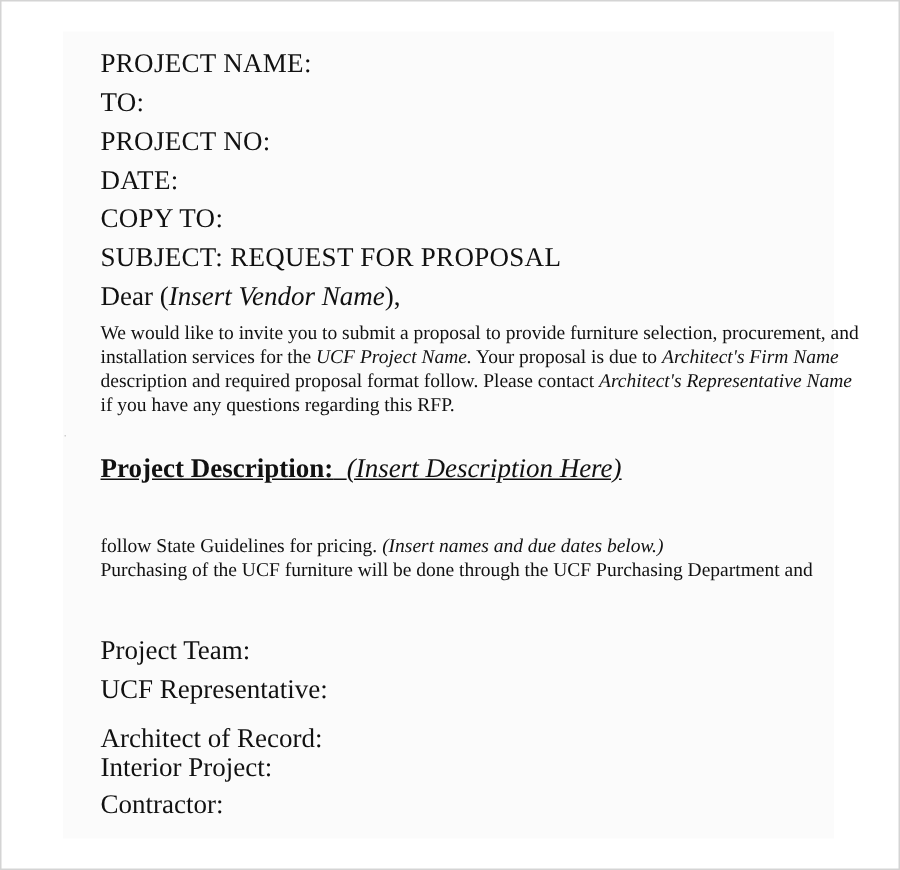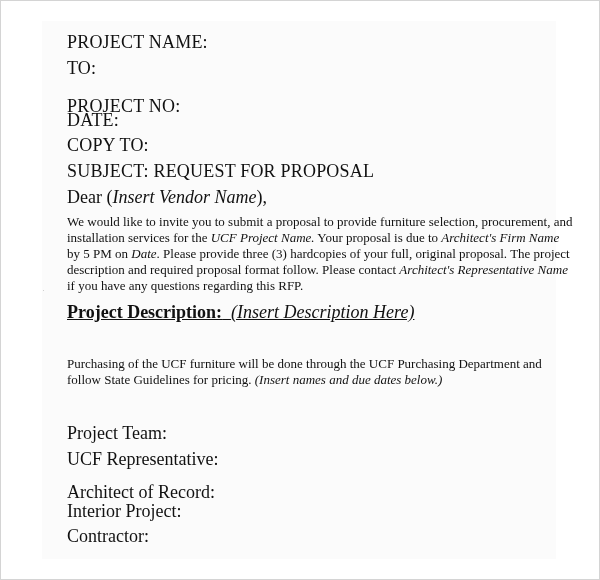--- a/index.html
+++ b/index.html
@@ -68,39 +68,38 @@
   </style>
 </head>
 <body>
 
 <div class="frame"></div>
 <div class="page"></div>
 <div class="stray"></div>
 
 <div class="line caps" style="top:34px;">PROJECT NAME:</div>
 <div class="line caps" style="top:60px;">TO:</div>
-<div class="line caps" style="top:86px;margin-top:12px;">PROJECT NO:</div>
+<div class="line caps" style="top:86px;">PROJECT NO:</div>
 <div class="line caps" style="top:112px;">DATE:</div>
 <div class="line caps" style="top:137px;">COPY TO:</div>
 <div class="line caps" style="top:163px;">SUBJECT: REQUEST FOR PROPOSAL</div>
 
 <div class="line" style="top:189px;"><span>Dear (</span><i>Insert Vendor Name</i><span>),</span></div>
 
 <div class="para" style="top:214px;">
   <span class="pline">We would like to invite you to submit a proposal to provide furniture selection, procurement, and</span>
   <span class="pline"><span>installation services for the </span><i>UCF Project Name.</i><span> Your proposal is due to </span><i>Architect's  Firm Name</i></span>
-  <span class="pline"><span>by 5 PM on </span><i>Date</i><span>. Please provide three (3) hardcopies of your full, original proposal. The project</span></span>
   <span class="pline"><span>description and required proposal format follow. Please contact </span><i>Architect's  Representative Name</i></span>
   <span class="pline last">if you have any questions regarding this RFP.</span>
 </div>
 
 <div class="line" style="top:304px;text-decoration:underline;"><b>Project Description:</b>&nbsp;&nbsp;<i>(Insert Description Here)</i></div>
 
 <div class="para" style="top:356px; width:472px;">
+  <span class="pline last"><span>follow State Guidelines for pricing. </span><i>(Insert names and due dates below.)</i></span>
   <span class="pline">Purchasing of the UCF furniture will be done through the UCF Purchasing Department and</span>
-  <span class="pline last"><span>follow State Guidelines for pricing. </span><i>(Insert names and due dates below.)</i></span>
 </div>
 
 <div class="line" style="top:425px;">Project Team:</div>
 <div class="line" style="top:451px;">UCF Representative:</div>
 <div class="line" style="top:484px;">Architect of Record:</div>
 <div class="line" style="top:503px;">Interior Project:</div>
 <div class="line" style="top:528px;">Contractor:</div>
 
 </body></html>

